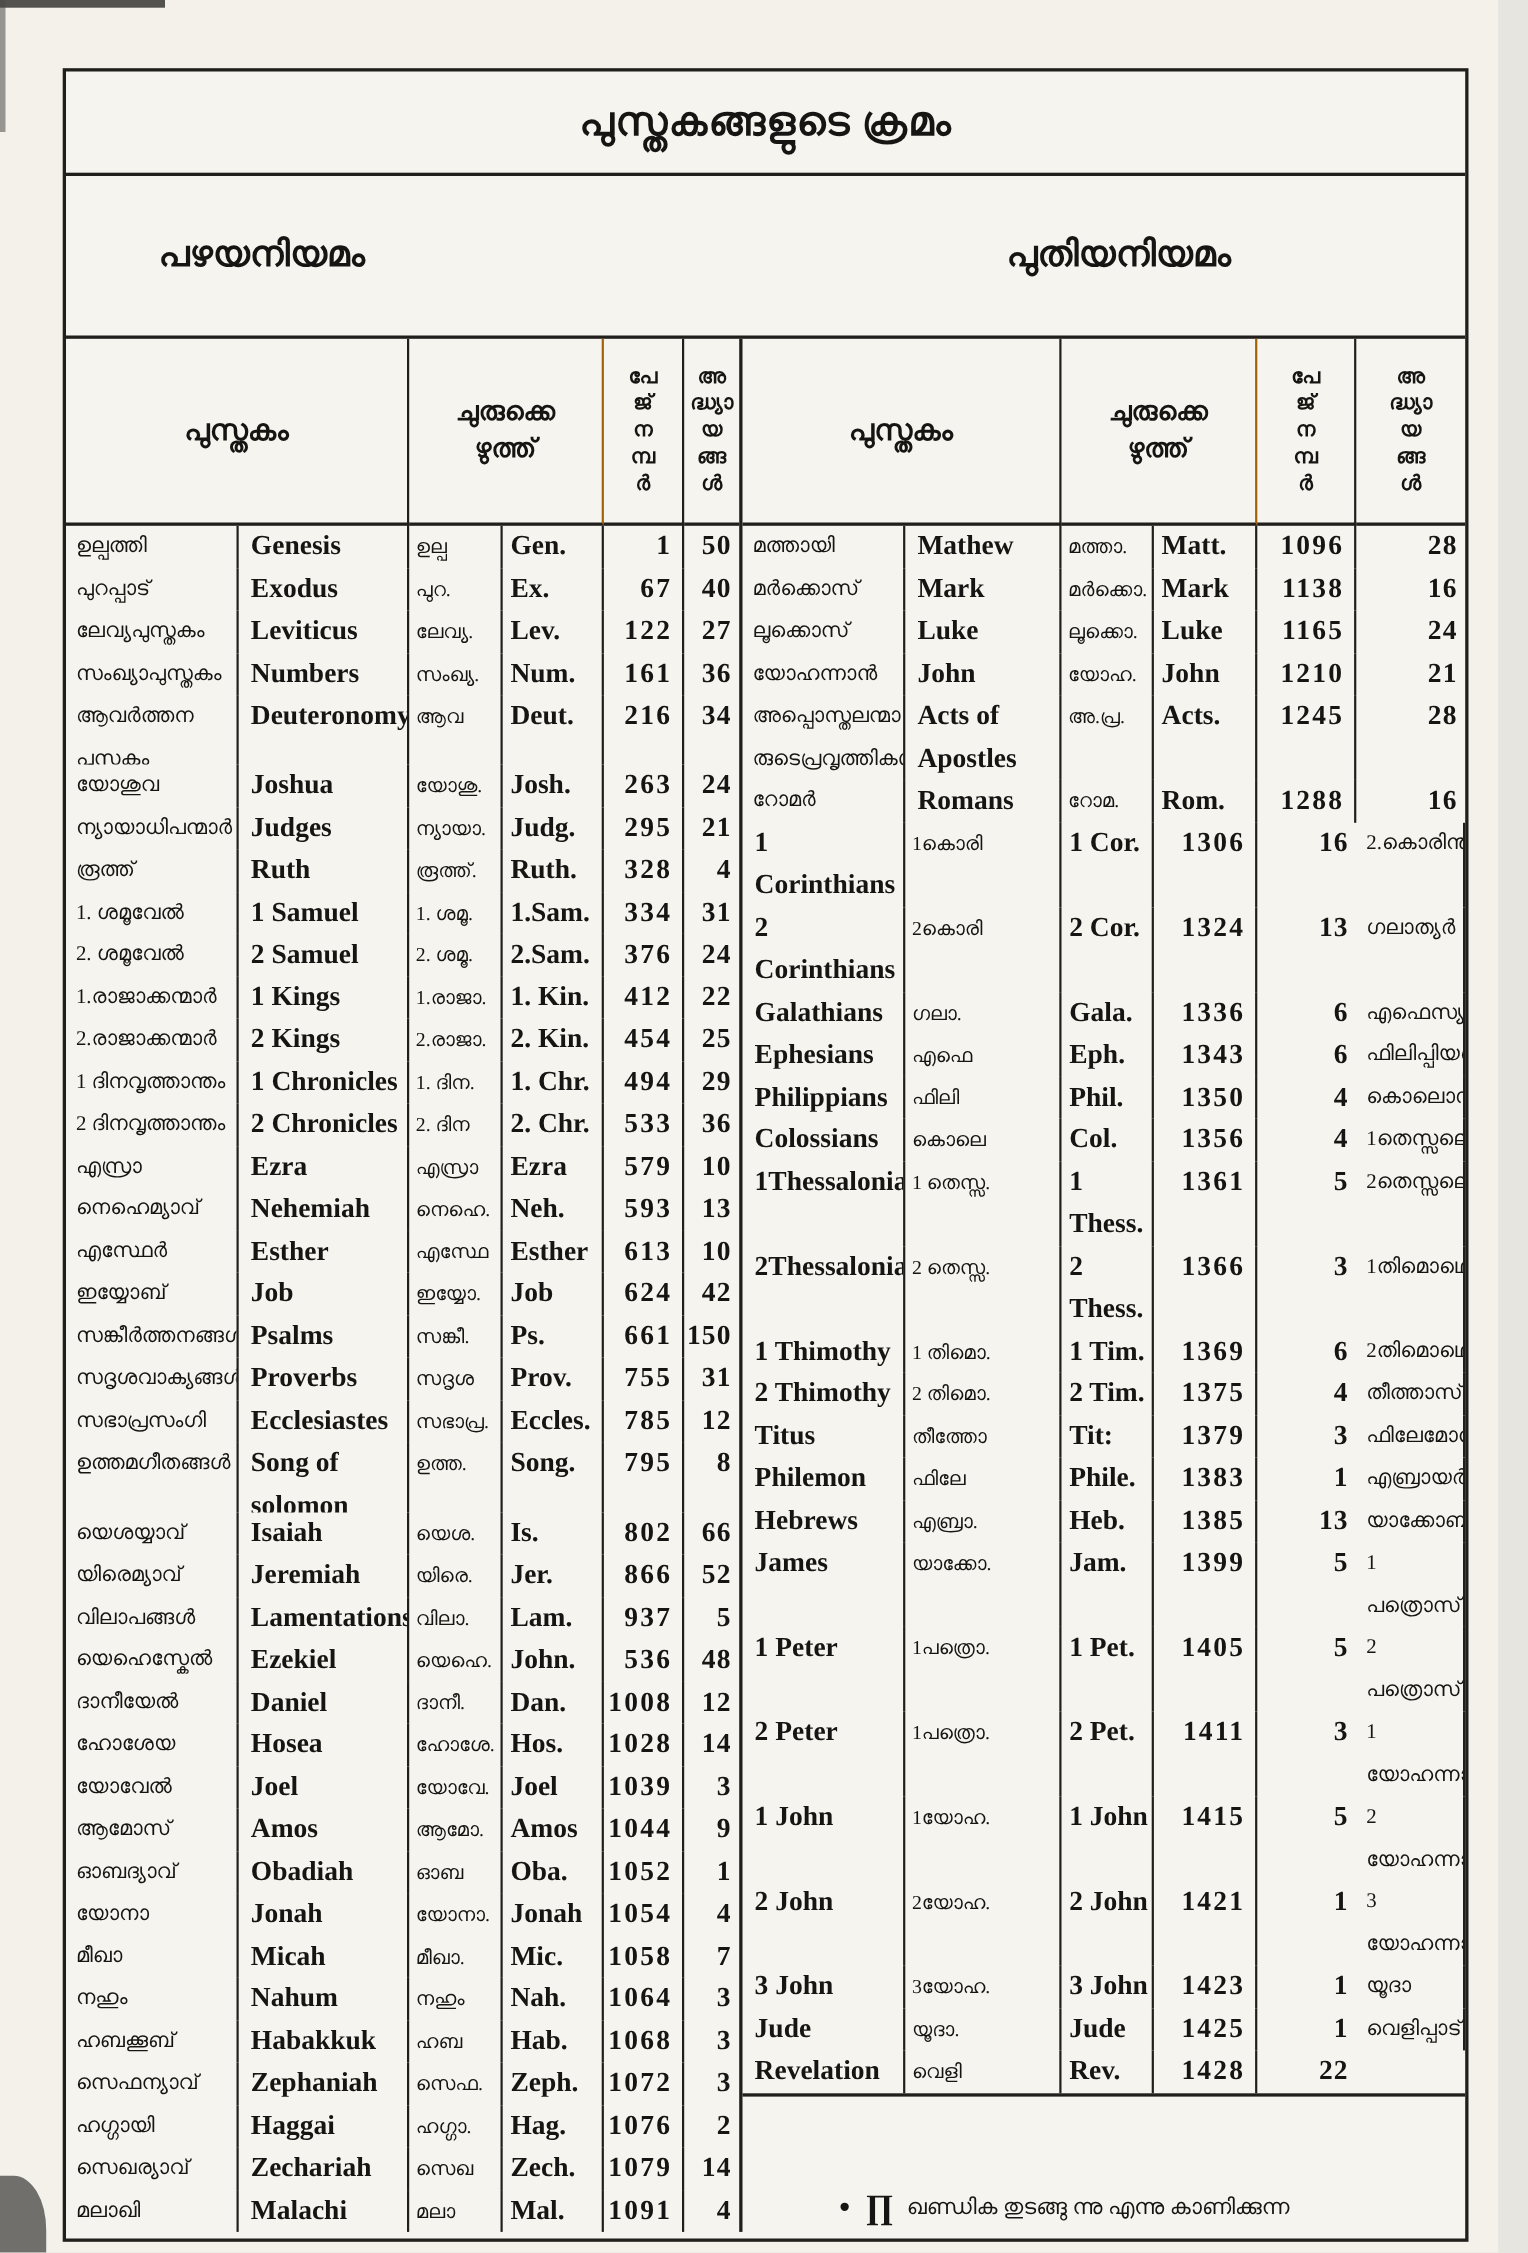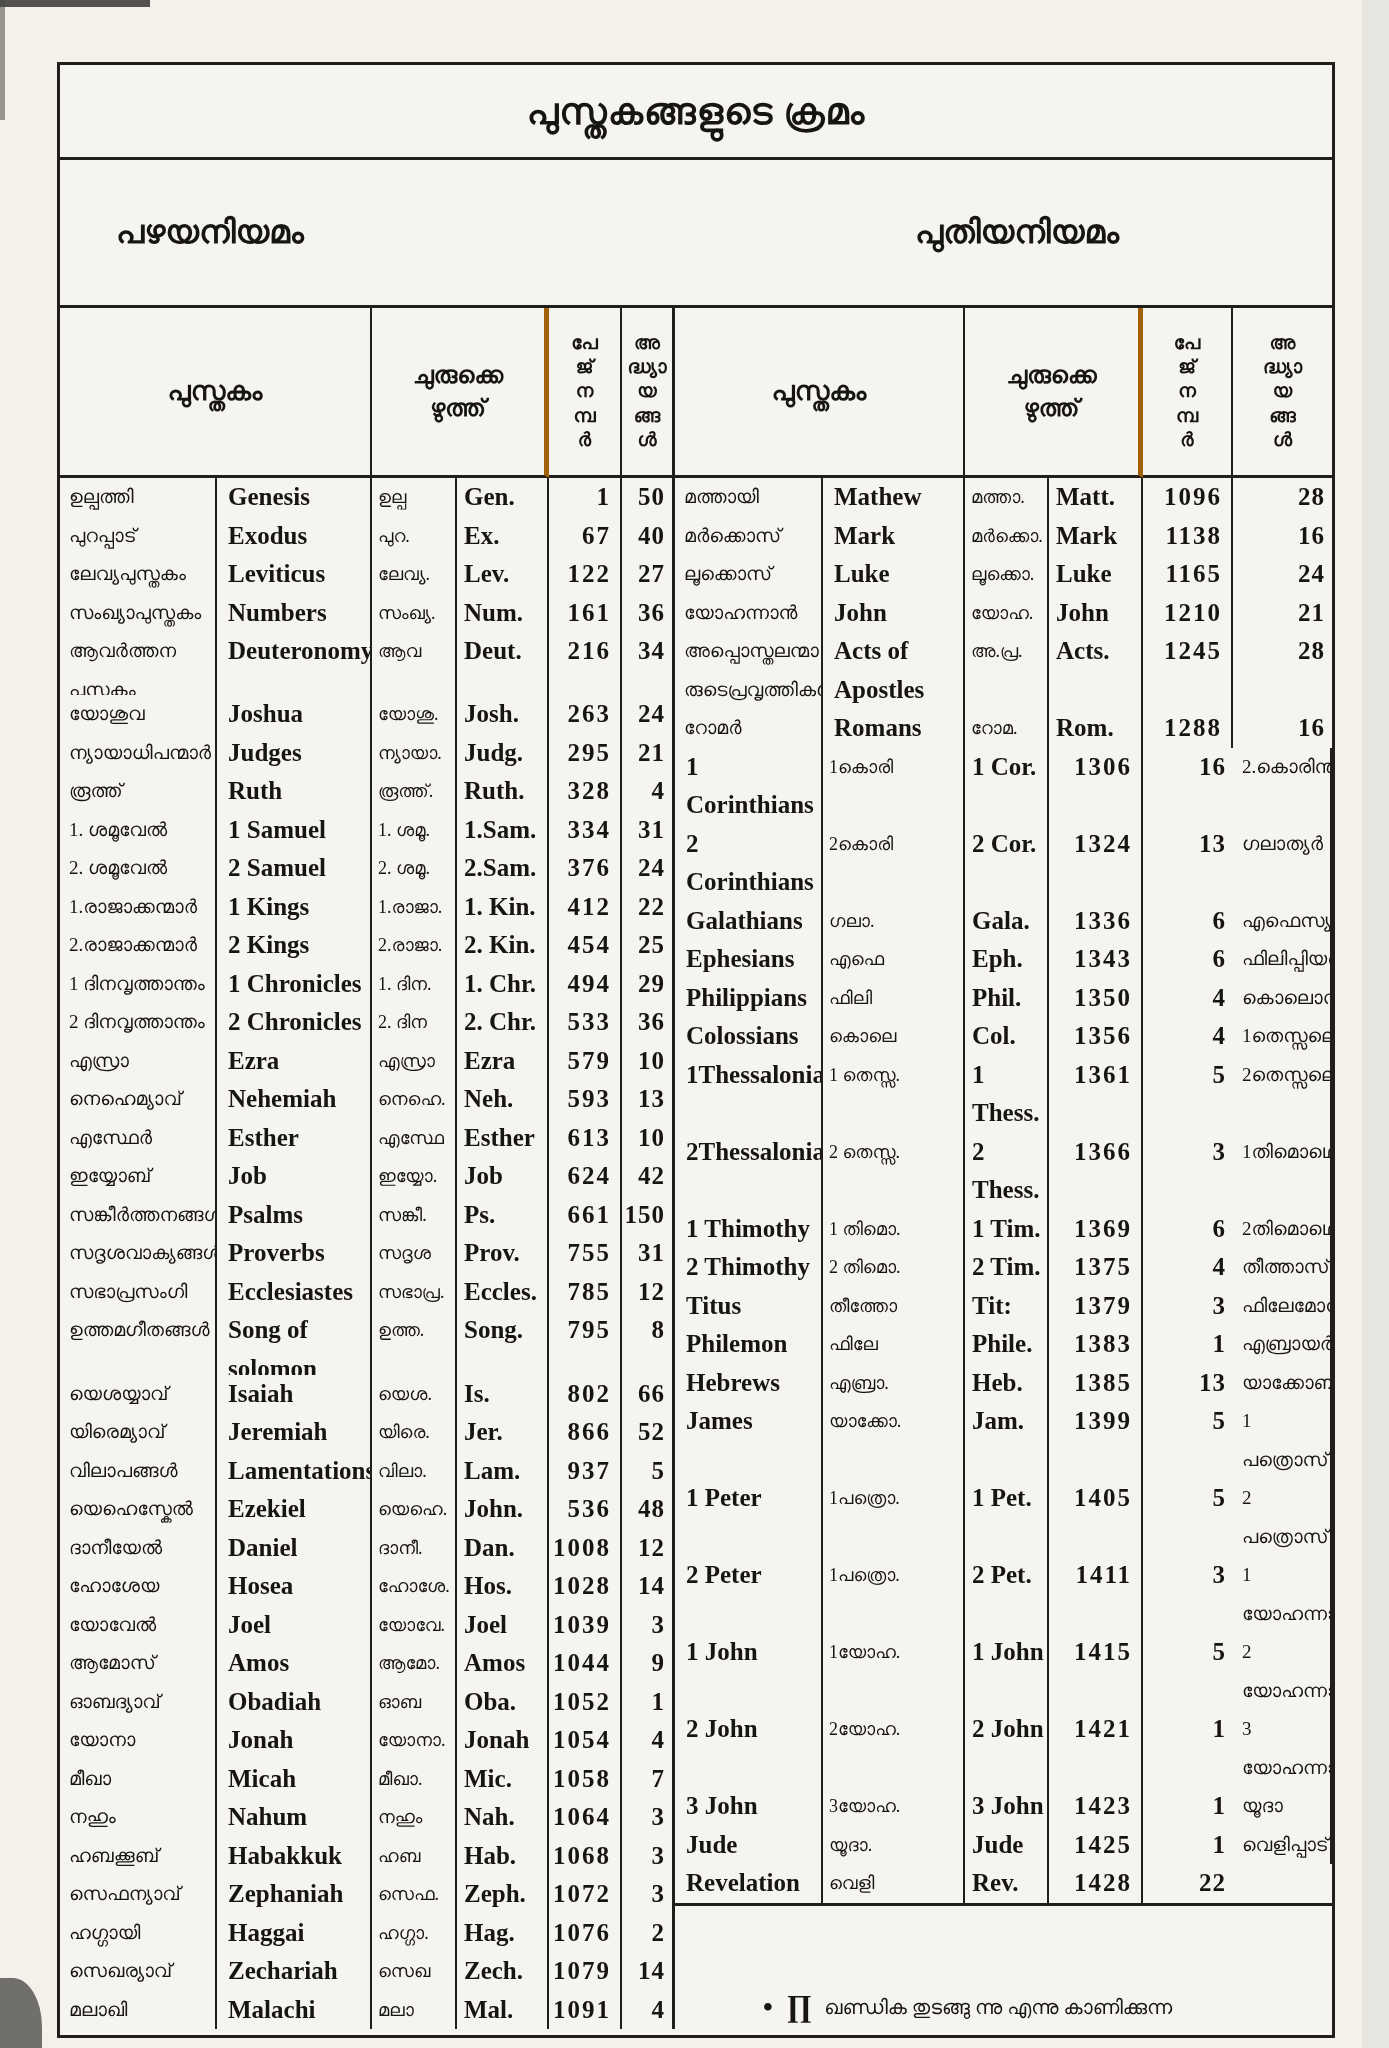--- a/index.html
+++ b/index.html
@@ -24,21 +24,21 @@
   .title-row {
     height:95px; border-bottom:3px solid #211f1c;
     display:flex; align-items:center; justify-content:center;
   }
   .title-row span { font-size:37px; font-weight:bold; letter-spacing:1px; }
 
   .section-row {
     height:148px; border-bottom:3px solid #211f1c; display:flex;
   }
   .sec { display:flex; align-items:center; font-size:33px; font-weight:bold; }
-  .sec-left  { width:615px; padding-left:56px; }
+  .sec-left  { width:615px; padding-left:84px; }
   .sec-right { flex:1; padding-left:240px; }
 
   .tables { display:flex; height:1721px; }
   .table { display:grid; align-content:start; }
   .table-ot {
     width:615px; border-right:3px solid #211f1c;
     grid-template-columns:157px 155px 85px 92px 73px 50px;
     grid-template-rows:170px;
   }
   .nt-region { flex:1; display:flex; flex-direction:column; }
@@ -46,21 +46,21 @@
     grid-template-columns:148px 142px 84px 94px 90px 1fr;
     grid-template-rows:170px;
   }
 
   .th {
     border-bottom:3px solid #211f1c;
     display:flex; align-items:center; justify-content:center;
     text-align:center; font-weight:bold;
   }
   .th-book { grid-column:1/3; border-right:2px solid #211f1c; font-size:27px; }
-  .th-abbr { grid-column:3/5; border-right:5px solid #a16207; font-size:24px; white-space:pre-line; line-height:1.35; }
+  .th-abbr { grid-column:3/5; border-right:2px solid #a16207; font-size:24px; white-space:pre-line; line-height:1.35; }
   .th-vert { font-size:19px; white-space:pre-line; line-height:1.28; font-weight:bold; }
   .th-pg { border-right:2px solid #211f1c; }
 
   .cell {
     line-height:38.5px; font-size:20px; white-space:pre-line;
     overflow:hidden;
   }
   .c-ml  { padding-left:9px;  border-right:2px solid #211f1c; font-size:19px; }
   .c-en  { padding-left:11px; border-right:2px solid #211f1c; font-size:25px; font-weight:bold; }
   .c-mlab{ padding-left:6px;  border-right:2px solid #211f1c; font-size:18px; }

